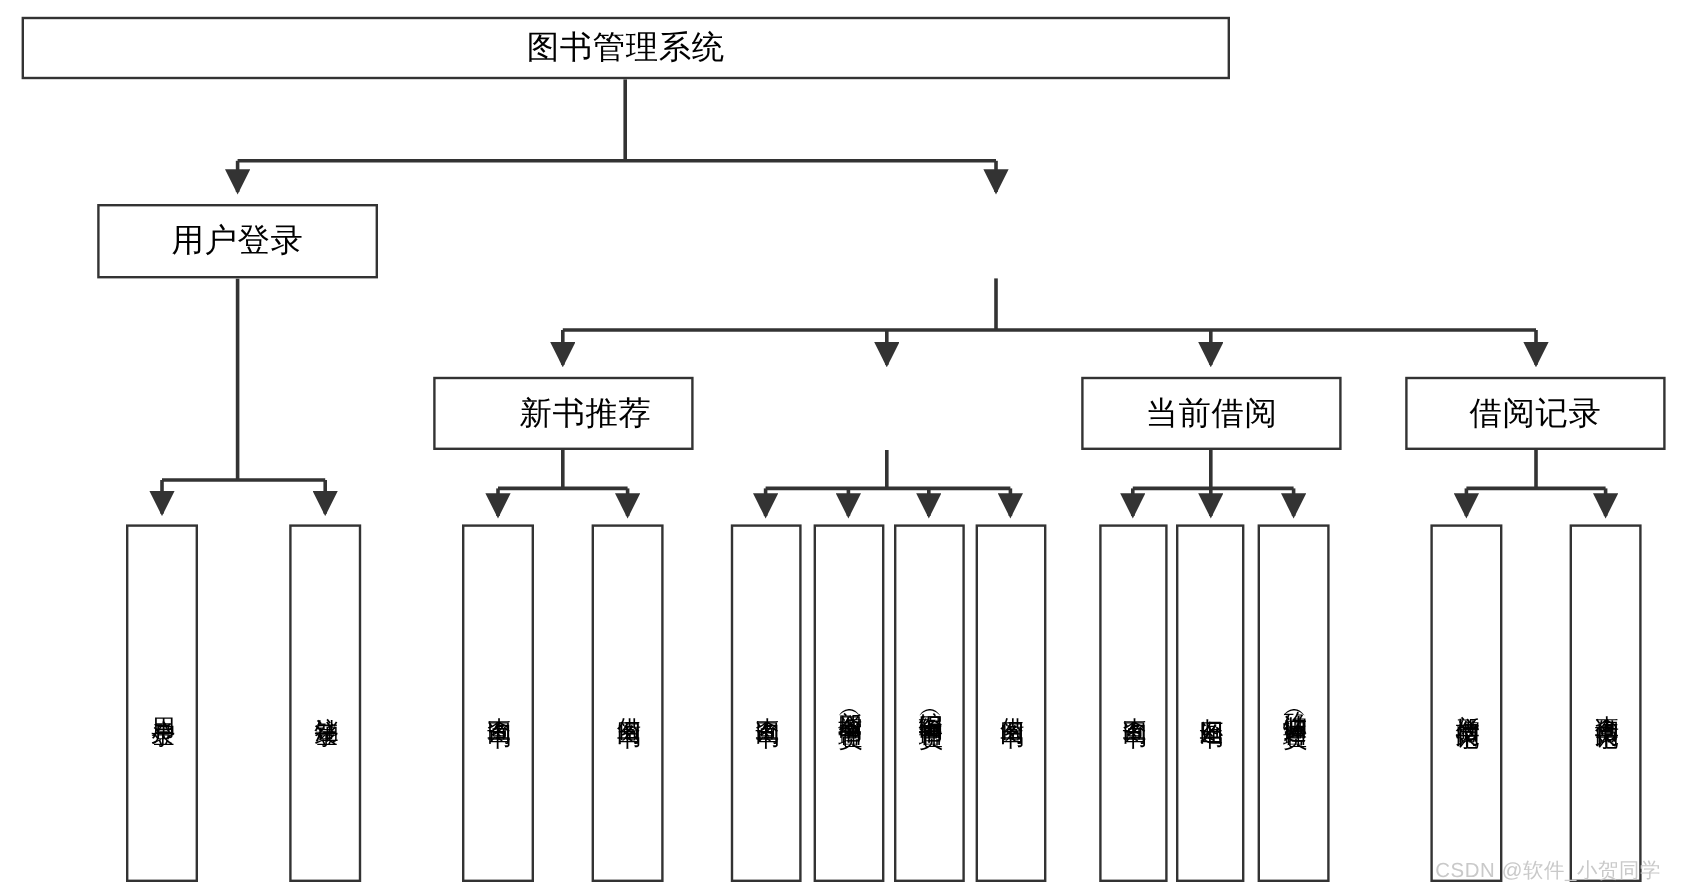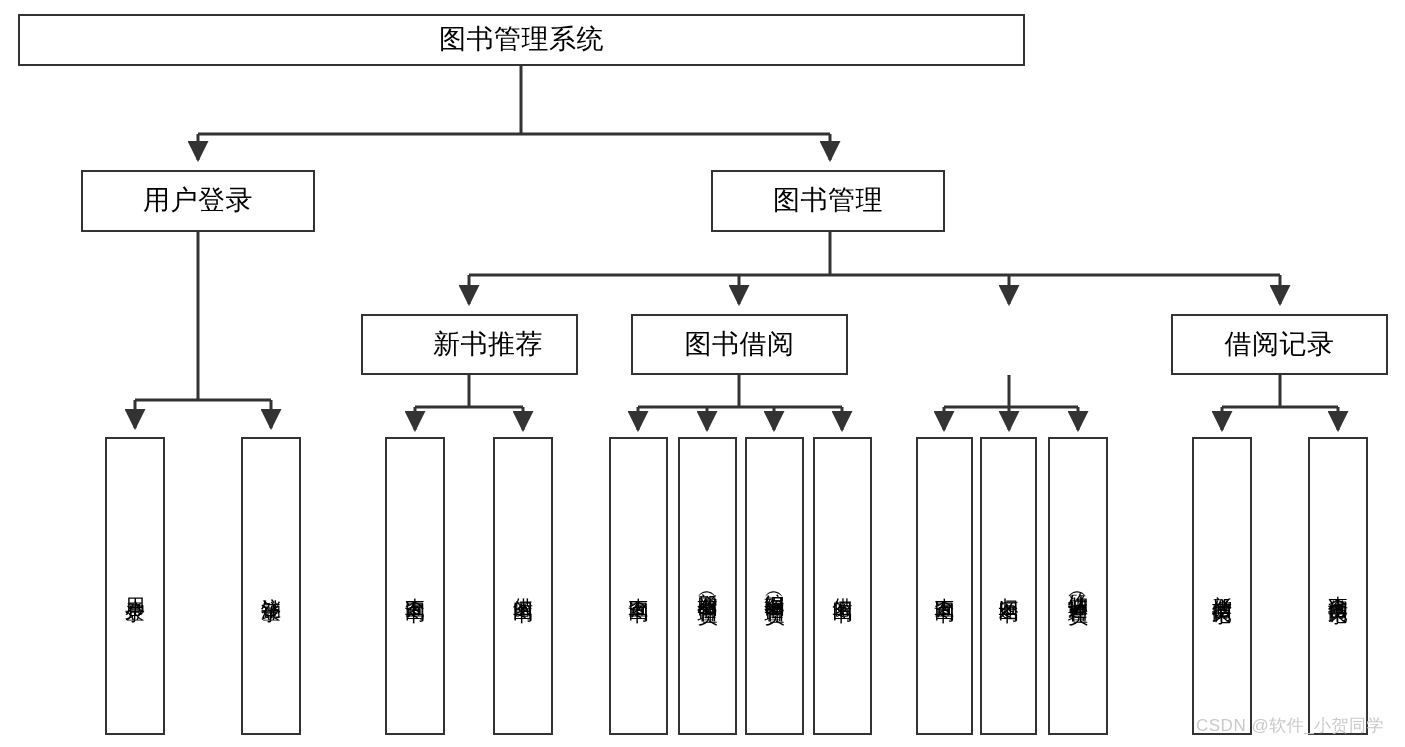--- a/index.html
+++ b/index.html
@@ -116,29 +116,26 @@
     </g>
   </svg>
 
   <div class="node node-h" style="left:18px; top:14px; width:1007px; height:52px;">
     <span>图书管理系统</span>
   </div>
 
   <div class="node node-h" style="left:81px; top:170px; width:234px; height:62px;">
     <span>用户登录</span>
   </div>
-  <div class="node node-h" style="left:711px; top:170px; width:234px; height:62px;">
-    <span>图书管理</span>
-  </div>
 
   <div class="node node-h" style="left:361px; top:314px; width:217px; height:61px;padding-left:37px;">
     <span>新书推荐</span>
   </div>
-  <div class="node node-h" style="left:631px; top:314px; width:217px; height:61px;">
-    <span>图书借阅</span>
+  <div class="node node-h" style="left:901px; top:314px; width:217px; height:61px;">
+    <span>当前借阅</span>
   </div>
   <div class="node node-h" style="left:1171px; top:314px; width:217px; height:61px;">
     <span>借阅记录</span>
   </div>
 
   <div class="node node-v" style="left:105px; top:437px; width:60px; height:298px;">
     <span>用户登录</span>
   </div>
   <div class="node node-v" style="left:241px; top:437px; width:60px; height:298px;">
     <span>注销登录</span>

